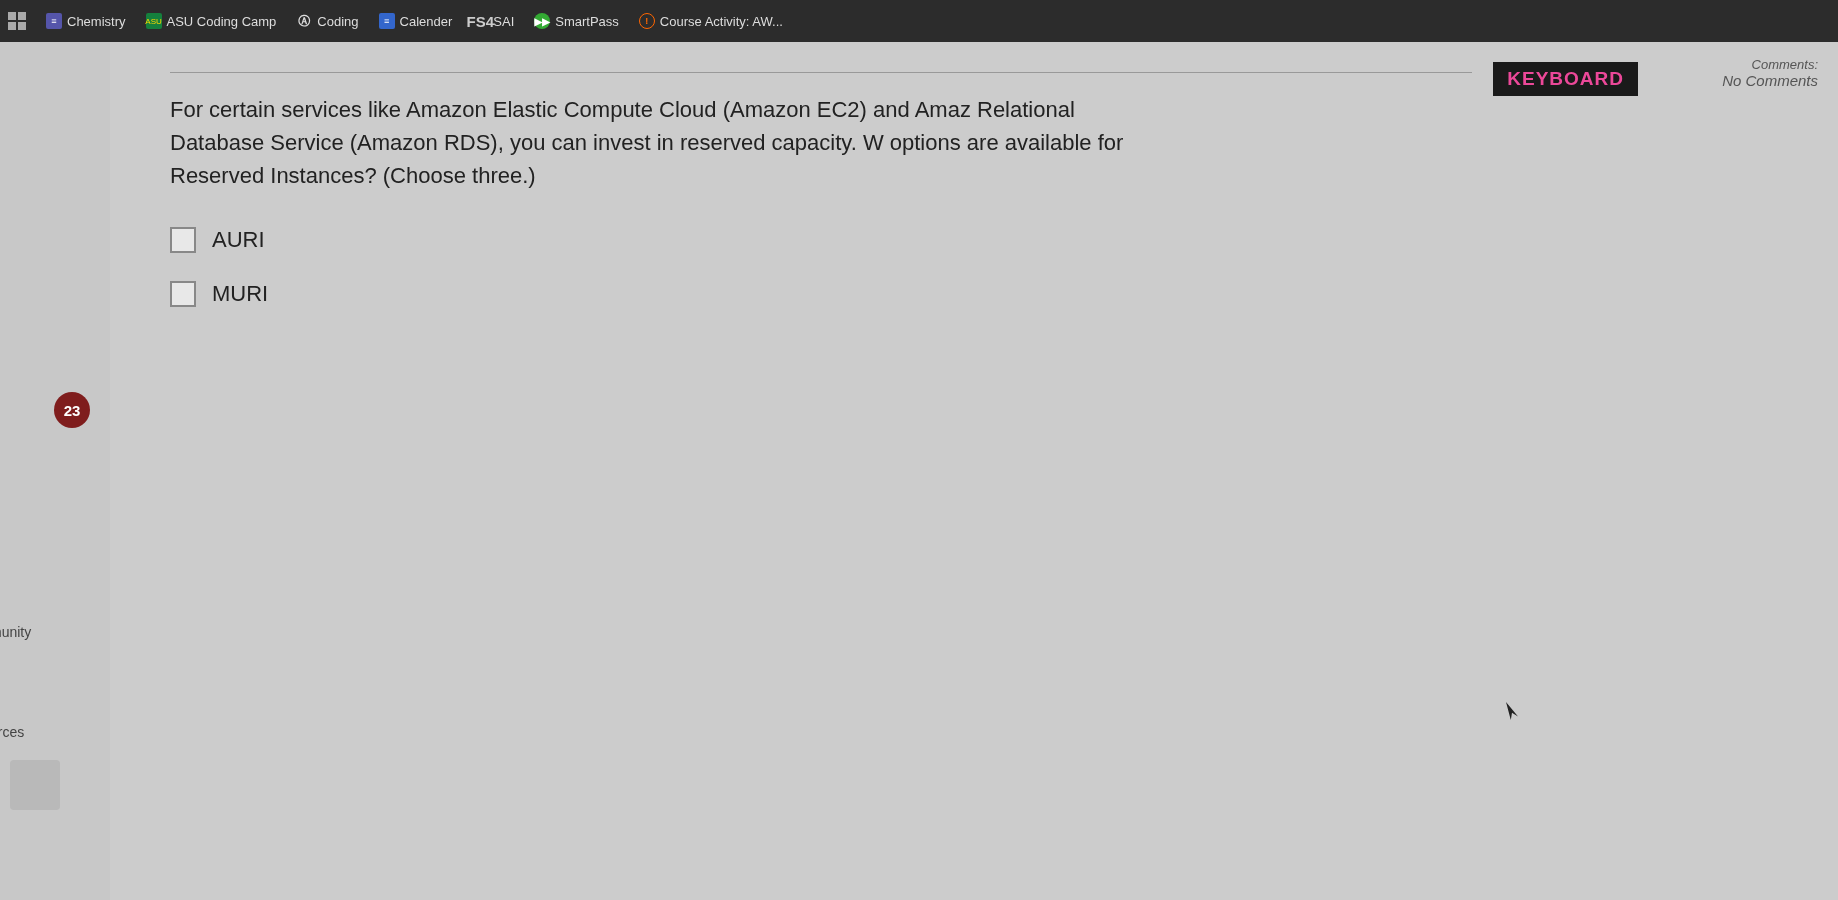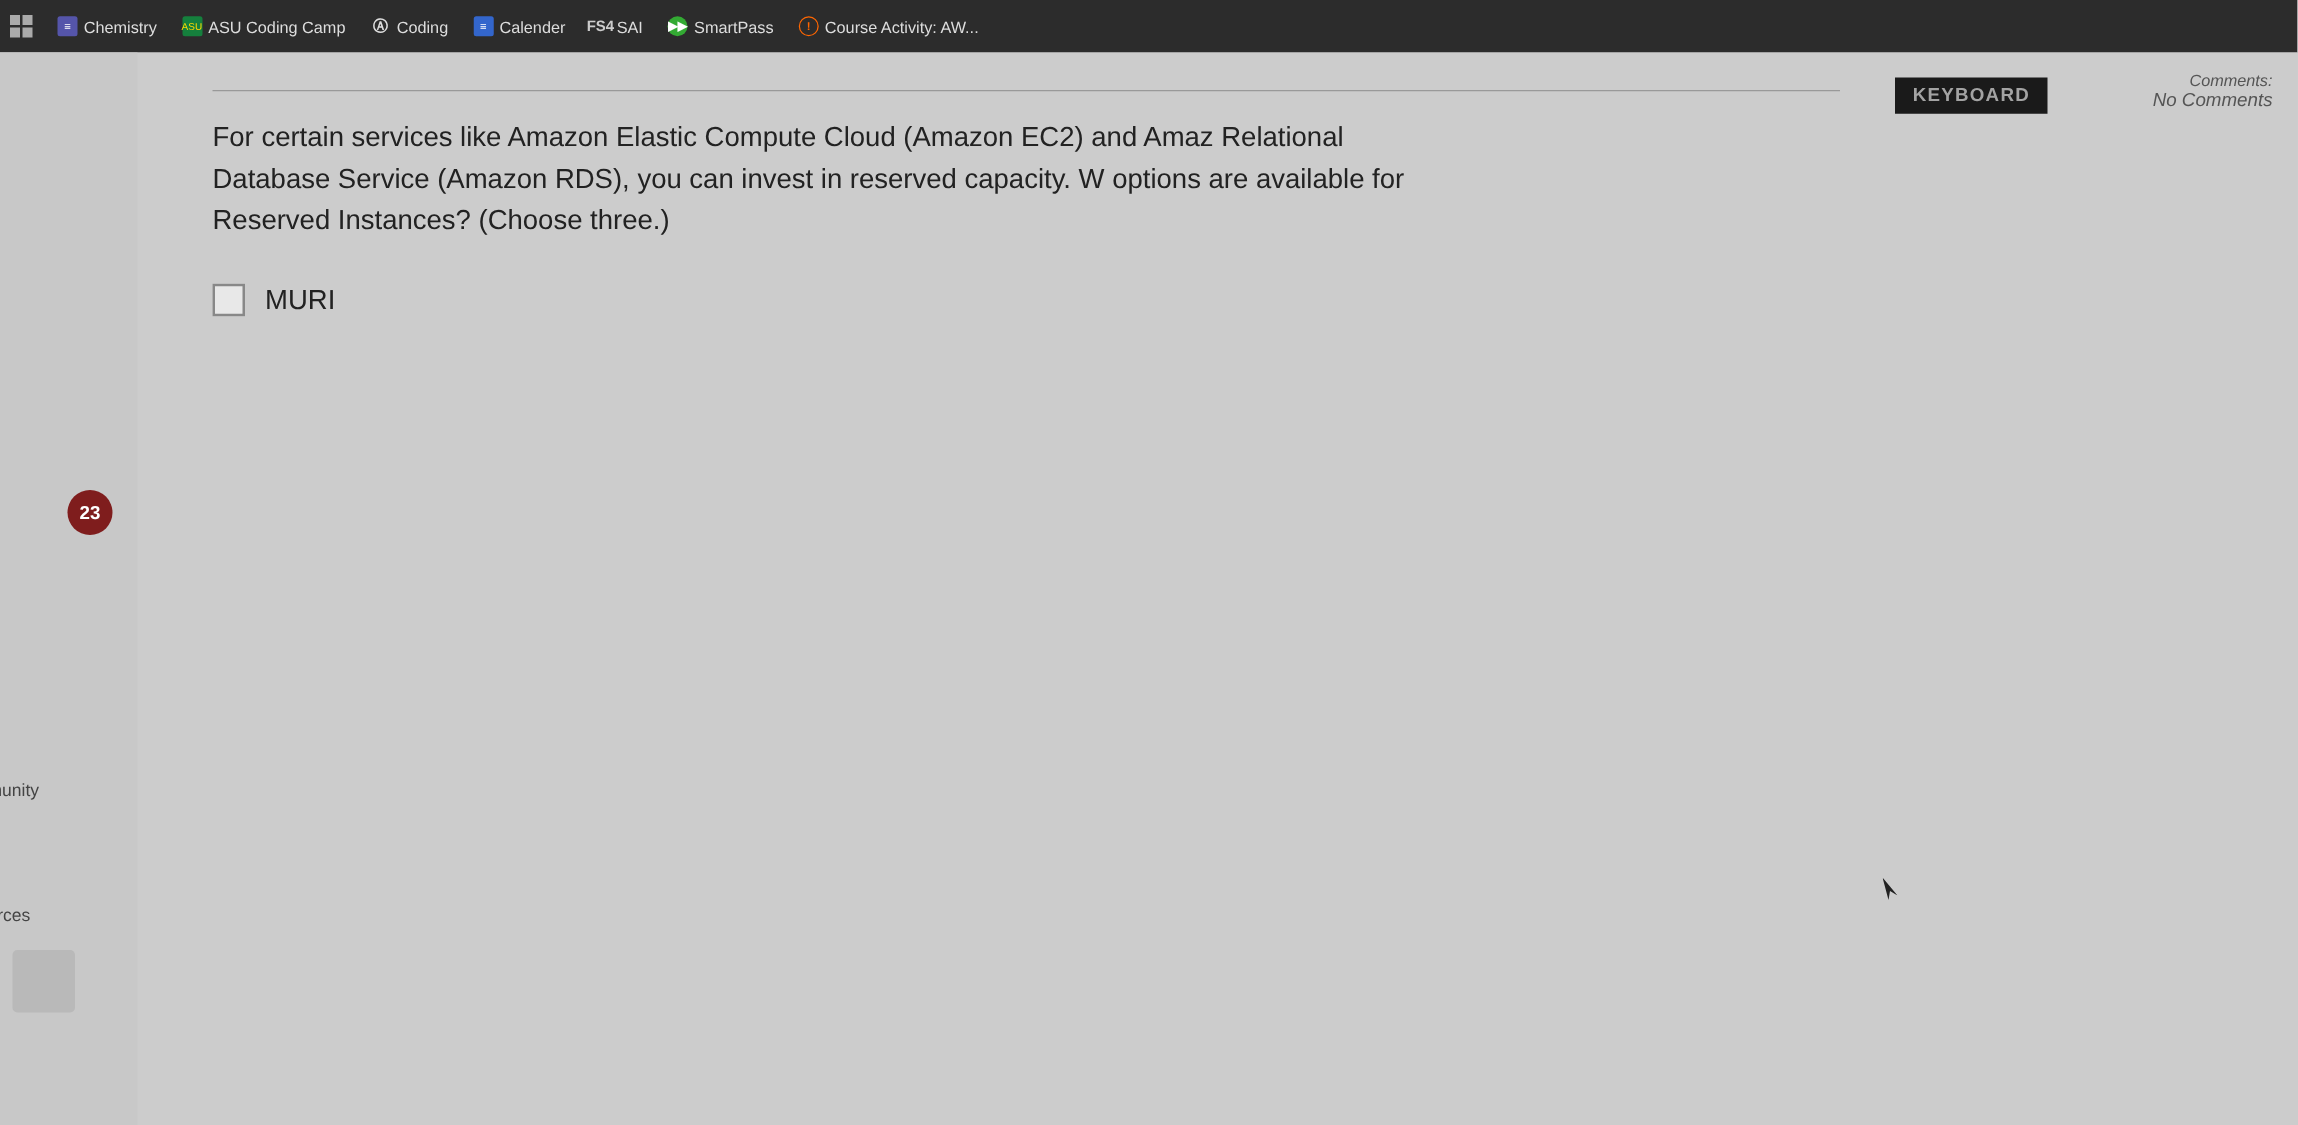--- a/index.html
+++ b/index.html
@@ -132,22 +132,22 @@
       padding: 30px 40px 30px 60px;
       position: relative;
     }
 
     
     .keyboard-badge {
       position: absolute;
       top: 20px;
       right: 200px;
       background: #1a1a1a;
-      color: #a3a3a3;
-      font-size: 15px;
+      color: #ec4899;
+      font-size: 19px;
       font-weight: bold;
       padding: 6px 14px;
       letter-spacing: 1px;
     }
 
     
     .comments-section {
       position: absolute;
       top: 15px;
       right: 20px;
@@ -248,21 +248,21 @@
     <span class="nav-icon-box icon-coding">Ⓐ</span>
     <span>Coding</span>
   </div>
 
   <div class="nav-item">
     <span class="nav-icon-box icon-calender">≡</span>
     <span>Calender</span>
   </div>
 
   <div class="nav-item">
-    <span class="nav-icon-box icon-sai" style="font-size:12px;color:#ccc;">FS4</span>
+    <span class="nav-icon-box icon-sai" style="font-size:15px;color:#ccc;">FS4</span>
     <span>SAI</span>
   </div>
 
   <div class="nav-item">
     <span class="nav-icon-box icon-smartpass">▶▶</span>
     <span>SmartPass</span>
   </div>
 
   <div class="nav-item">
     <span class="nav-icon-box icon-course" style="font-size:9px;">!</span>
@@ -287,20 +287,24 @@
       <div class="comments-title">Comments:</div>
       <div class="comments-value">No Comments</div>
     </div>
 
     <div class="divider"></div>
 
     <div class="question-text">For certain services like Amazon Elastic Compute Cloud (Amazon EC2) and Amaz Relational Database Service (Amazon RDS), you can invest in reserved capacity. W options are available for Reserved Instances? (Choose three.)</div>
 
     <div class="answer-options">
 
+      <label class="answer-option">
+        <div class="checkbox"></div>
+        <span class="option-label">AURI</span>
+      </label>
 
       <label class="answer-option">
         <div class="checkbox"></div>
         <span class="option-label">MURI</span>
       </label>
 
 
 
 
     </div>

